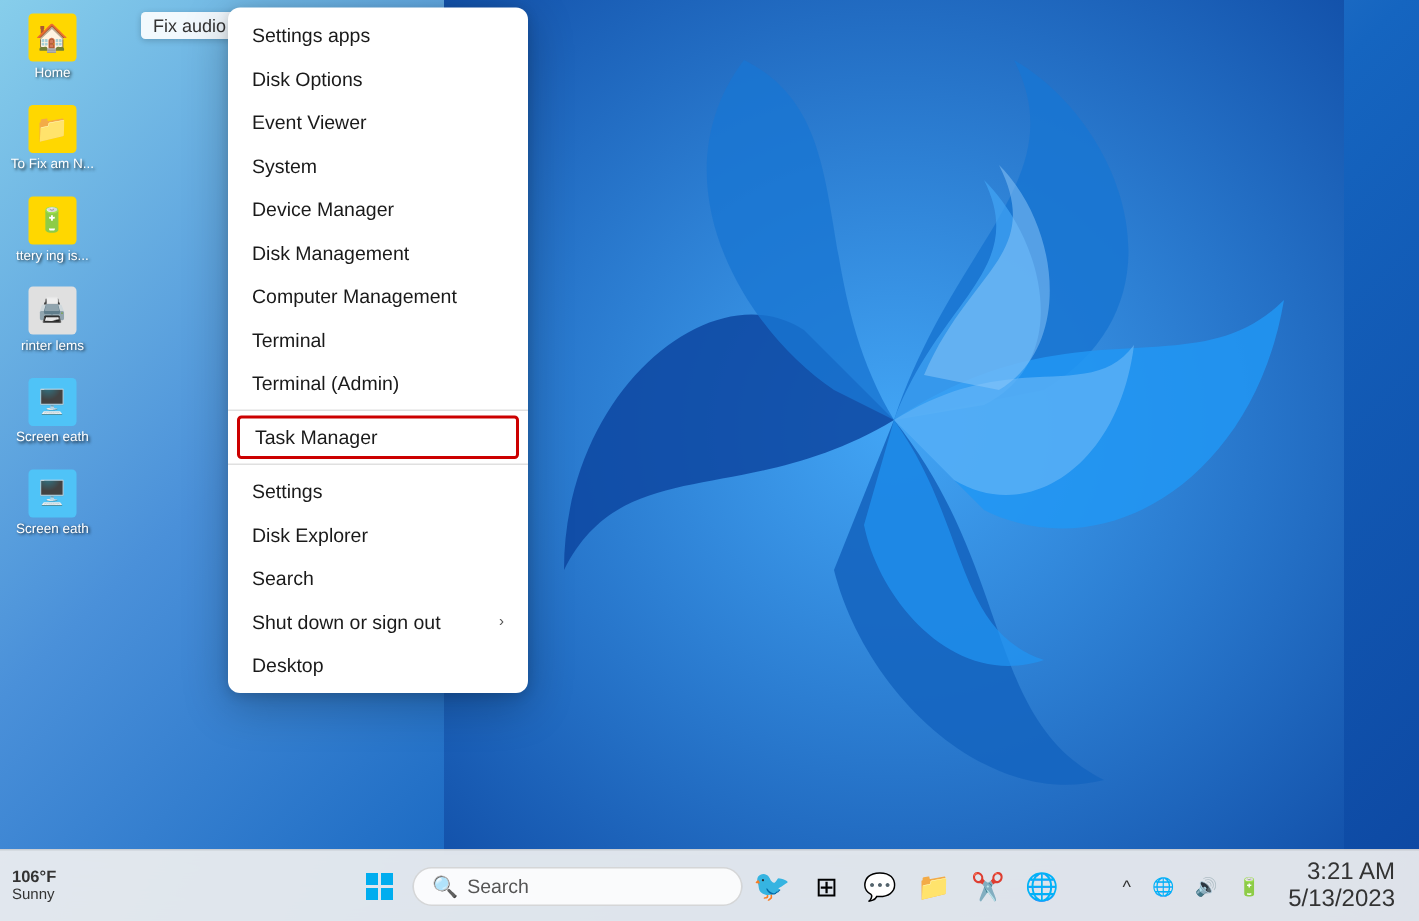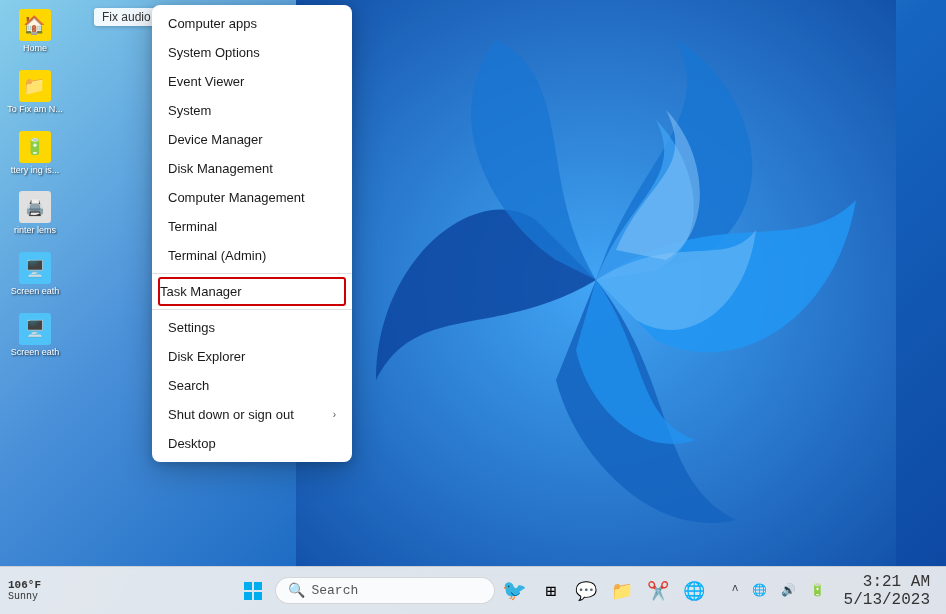--- a/index.html
+++ b/index.html
@@ -82,21 +82,21 @@
       color: #1a1a1a;
       cursor: pointer;
       white-space: nowrap;
     }
 
     .menu-item.highlighted {
       background: white;
       border: 2px solid #cc0000;
       border-radius: 3px;
       margin: 2px 6px;
-      padding: 5px 0;
+      padding: 5px 10px;
     }
 
     .menu-separator {
       height: 1px;
       background: #e0e0e0;
       margin: 3px 0;
     }
 
     .menu-arrow {
       font-size: 10px;
@@ -110,21 +110,20 @@
       left: 0;
       width: 100%;
       height: 48px;
       background: rgba(240, 240, 240, 0.92);
       backdrop-filter: blur(20px);
       display: flex;
       align-items: center;
       justify-content: space-between;
       padding: 0 8px;
       border-top: 1px solid rgba(0,0,0,0.1);
-      font-family: Liberation Mono, monospace;
     }
 
     .taskbar-left {
       display: flex;
       align-items: center;
       gap: 6px;
     }
 
     .taskbar-center {
       position: absolute;
@@ -299,24 +298,24 @@
       <span class="icon-label">Screen eath</span>
     </div>
     <div class="desktop-icon">
       <div class="icon-img" style="background:#4FC3F7; border-radius:3px; display:flex; align-items:center; justify-content:center; font-size:16px;">🖥️</div>
       <span class="icon-label">Screen eath</span>
     </div>
   </div>
 
   <div id="context-menu">
     <div class="menu-item">
-      <span>Computer apps</span>
-    </div>
-    <div class="menu-item">
-      <span>System Options</span>
+      <span>Settings apps</span>
+    </div>
+    <div class="menu-item">
+      <span>Disk Options</span>
     </div>
     <div class="menu-item">
       <span>Event Viewer</span>
     </div>
     <div class="menu-item">
       <span>System</span>
     </div>
     <div class="menu-item">
       <span>Device Manager</span>
     </div>

